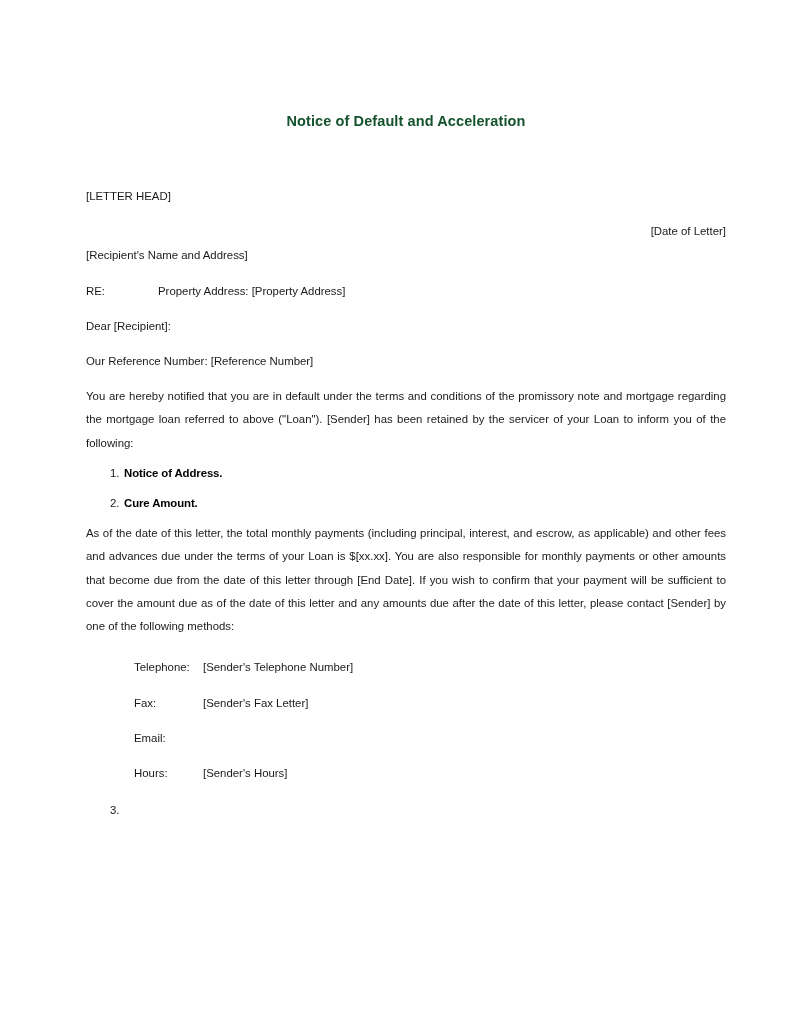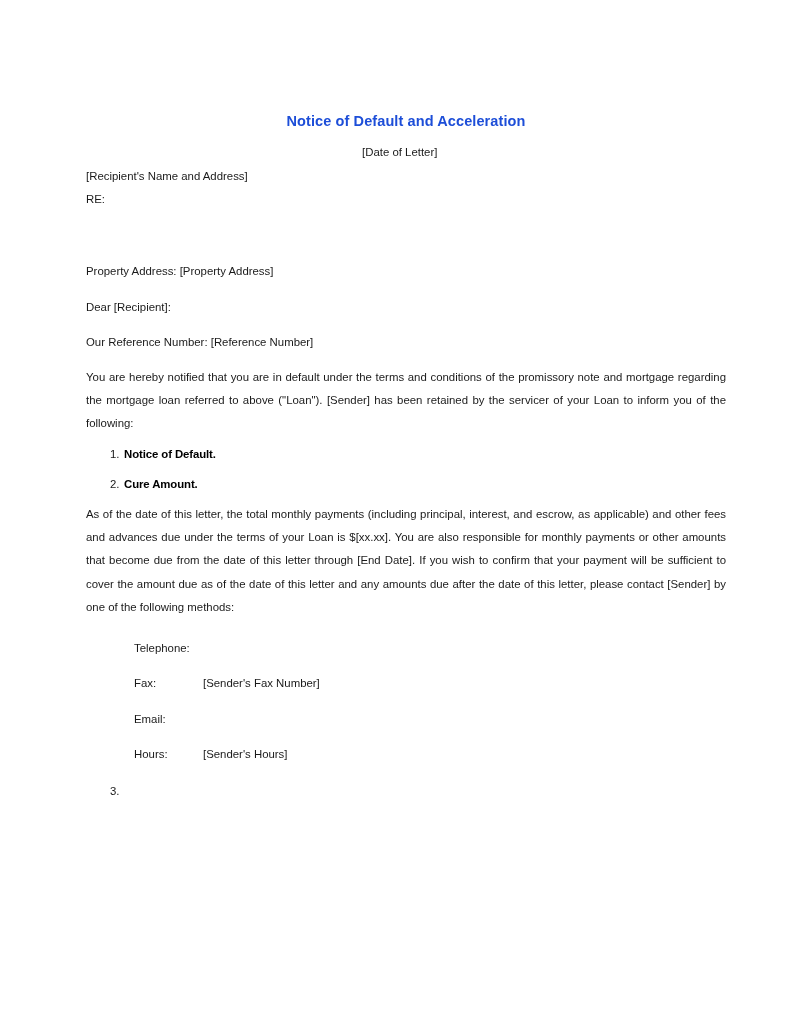--- a/index.html
+++ b/index.html
@@ -32,45 +32,46 @@
     width: 640px;
   }
 
   .doc-title {
     text-align: center;
     font-size: 14.5px;
     font-weight: bold;
     letter-spacing: 0.1px;
     margin: 0;
     padding-top: 113px;
-    color: #1d4ed8;
+    color: #14532d;
   }
 
   .block {
     font-size: 11.4px;
     line-height: 23.2px;
     color: #1a1a1a;
   }
 
   .letterhead {
     margin-top: 56px;
   }
 
   .date-line {
     margin-top: 12px;
     padding-left: 276px;
+    text-align: right;
   }
 
   .recipient {
     margin-top: 1px;
   }
 
   .re-line {
+    margin-top: 12px;
     display: flex;
-    flex-direction: column;
   }
   .re-label {
     width: 72px;
     flex: 0 0 72px;
   }
   .re-value {
     flex: 1 1 auto;
   }
 
   .meta-line {
@@ -128,59 +129,61 @@
   }
 </style>
 </head>
 <body>
 
 <div class="page">
   <div class="content">
 
     <h1 class="doc-title">Notice of Default and Acceleration</h1>
 
+    <div class="block letterhead">[LETTER HEAD]</div>
 
     <div class="block date-line">[Date of Letter]</div>
 
     <div class="block recipient">[Recipient's Name and Address]</div>
 
     <div class="block re-line">
       <span class="re-label">RE:</span>
       <span class="re-value">Property Address: [Property Address]</span>
     </div>
 
 
     <div class="block salutation">Dear [Recipient]:</div>
 
     <div class="block meta-line">Our Reference Number: [Reference Number]</div>
 
     <div class="block body-para">You are hereby notified that you are in default under the terms and conditions of the promissory note and mortgage regarding the mortgage loan referred to above ("Loan"). [Sender] has been retained by the servicer of your Loan to inform you of the following:</div>
 
     <div class="block num-item">
       <span class="num-marker">1.</span>
-      <span class="num-text">Notice of Default.</span>
+      <span class="num-text">Notice of Address.</span>
     </div>
 
 
     <div class="block num-item">
       <span class="num-marker">2.</span>
       <span class="num-text">Cure Amount.</span>
     </div>
 
     <div class="block body-para sub-para"> As of the date of this letter, the total monthly payments (including principal, interest, and escrow, as applicable) and other fees and advances due under the terms of your Loan is $[xx.xx]. You are also responsible for monthly payments or other amounts that become due from the date of this letter through [End Date]. If you wish to confirm that your payment will be sufficient to cover the amount due as of the date of this letter and any amounts due after the date of this letter, please contact [Sender] by one of the following methods:</div>
 
     <div class="contact-list">
 
       <div class="block contact-row">
         <span class="contact-label">Telephone:</span>
+        <span class="contact-value">[Sender's Telephone Number]</span>
       </div>
 
       <div class="block contact-row">
         <span class="contact-label">Fax:</span>
-        <span class="contact-value">[Sender's Fax Number]</span>
+        <span class="contact-value">[Sender's Fax Letter]</span>
       </div>
 
       <div class="block contact-row">
         <span class="contact-label">Email:</span>
       </div>
 
       <div class="block contact-row">
         <span class="contact-label">Hours:</span>
         <span class="contact-value">[Sender's Hours]</span>
       </div>

